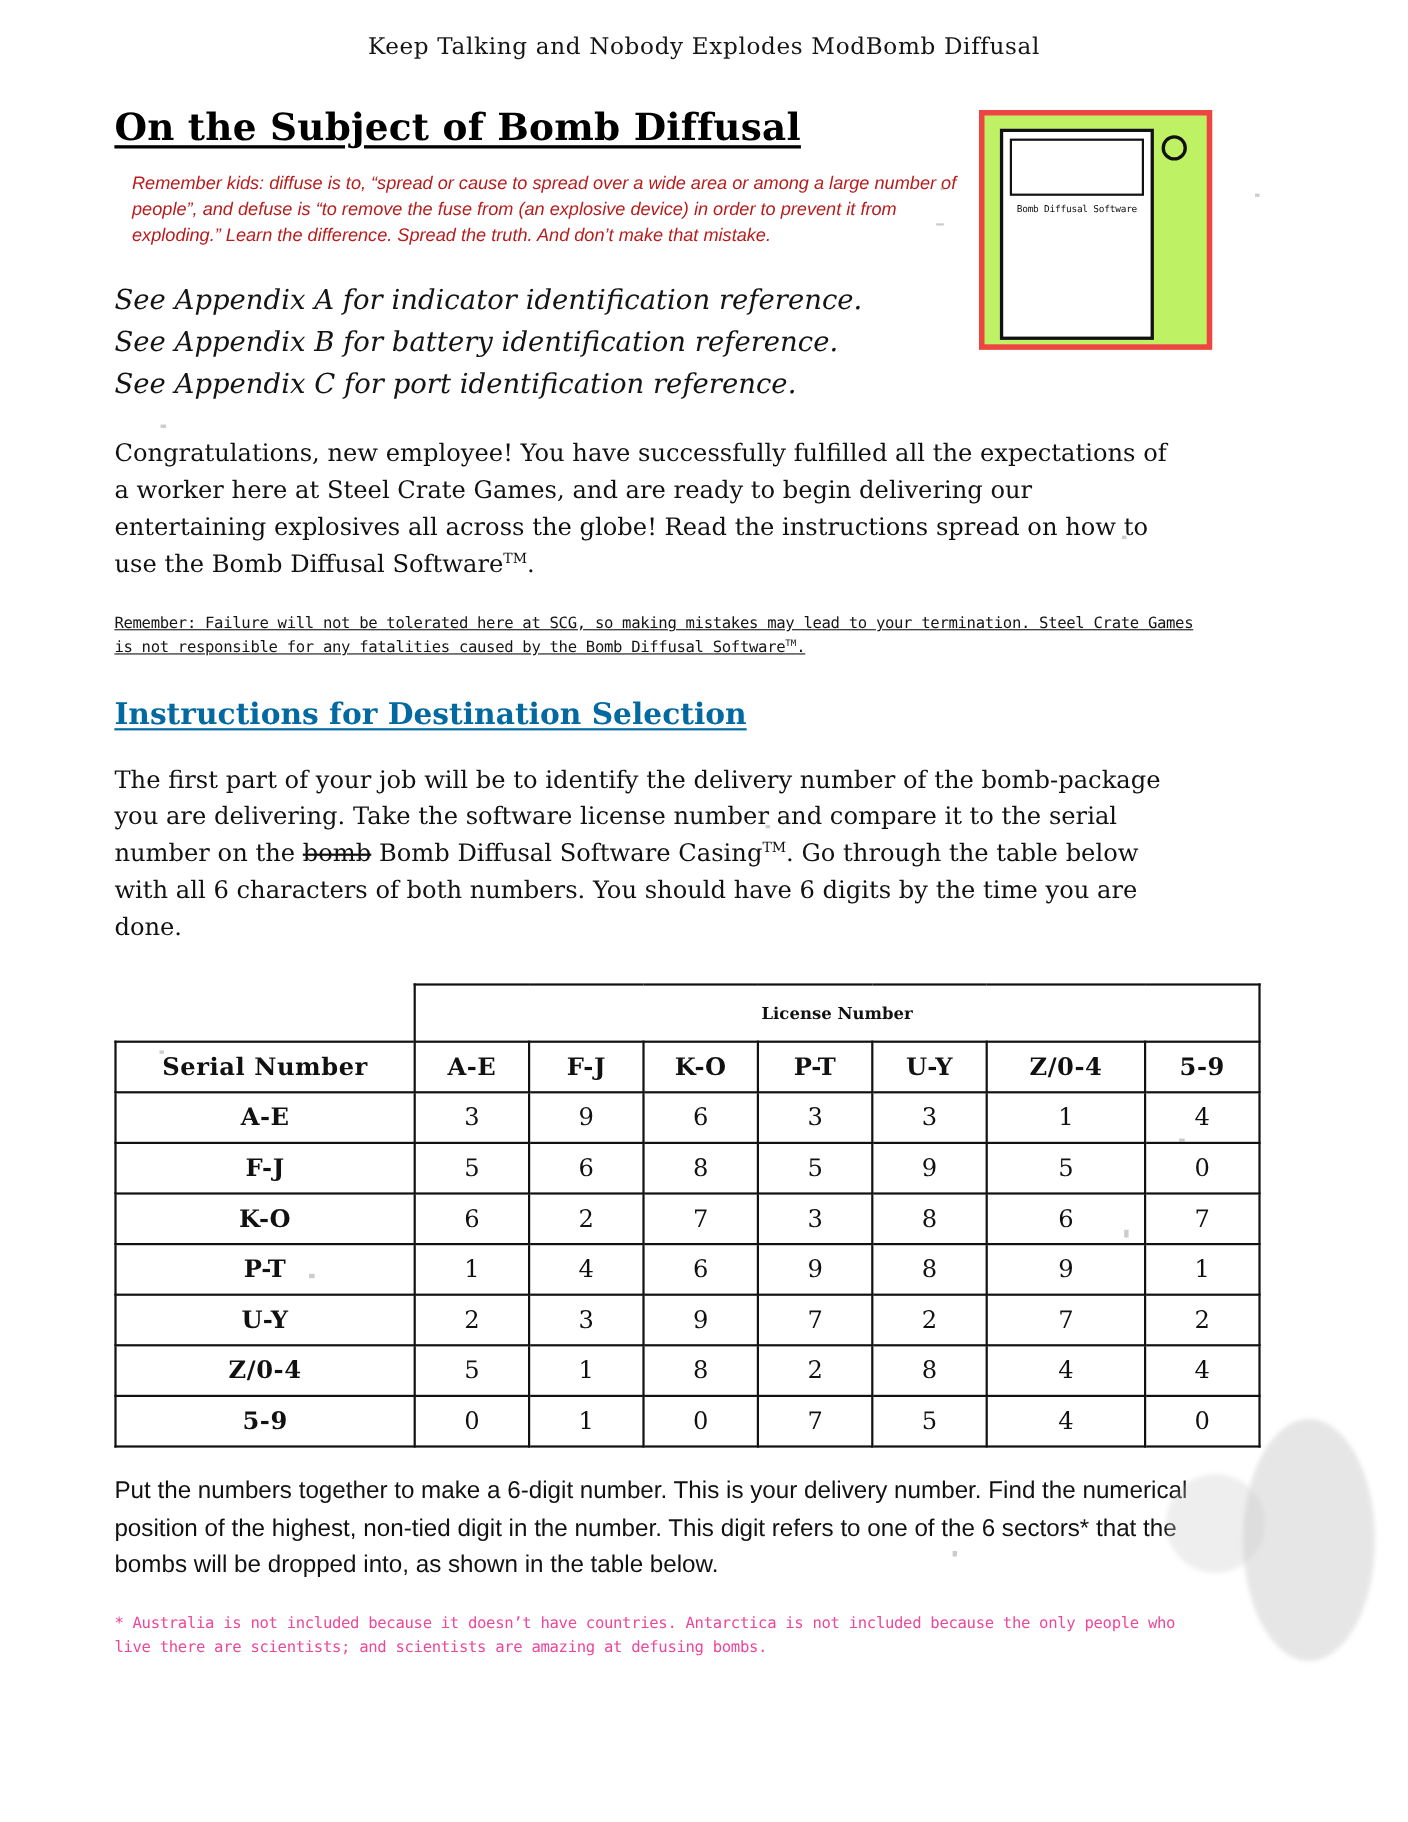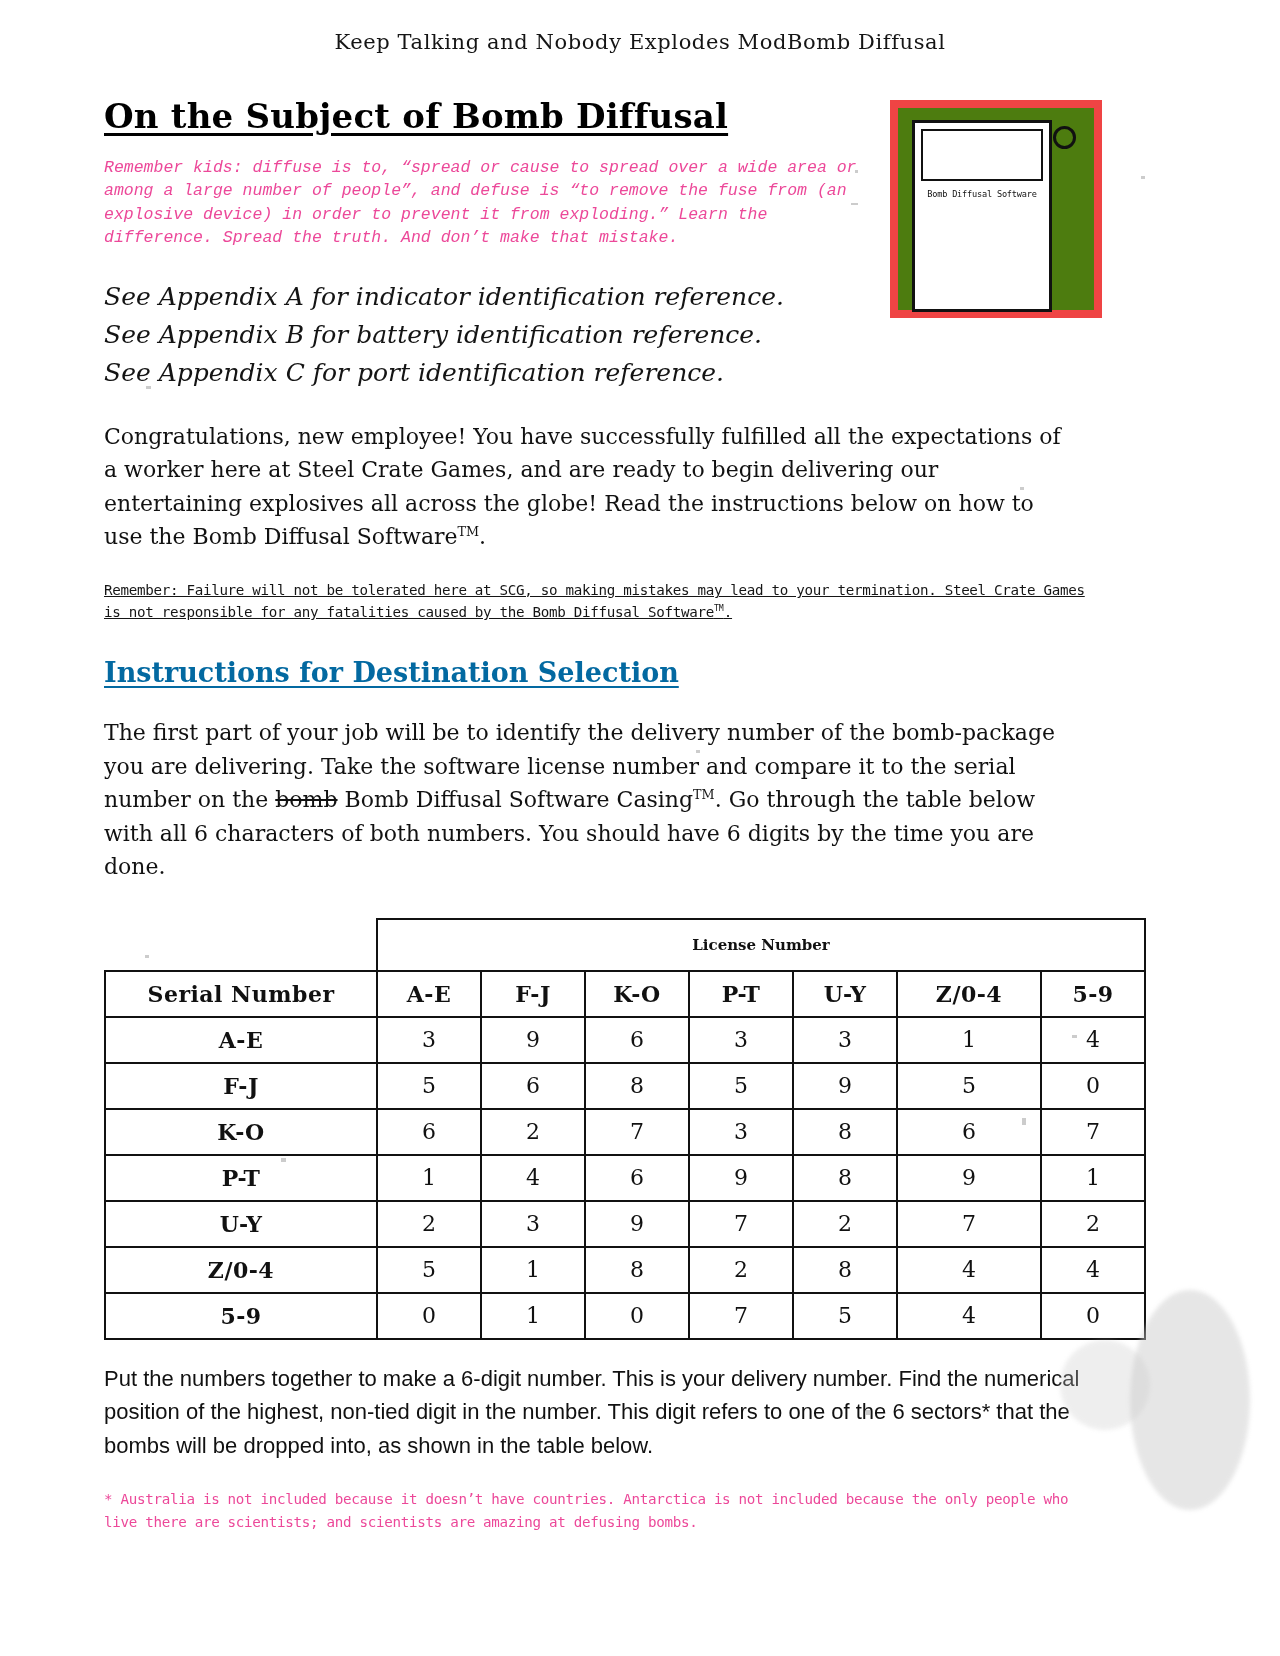--- a/index.html
+++ b/index.html
@@ -56,27 +56,27 @@
     text-underline-offset: 5px;
     color: #000000;
     display: inline-block;
   }
 
   .title-row {
     display: block;
   }
 
   p.lede {
-    margin: 6px 0 0 0;
+    margin: 6px 0 0 16px;
     width: 760px;
-    font-family: Liberation Mono, monospace;
+    font-family: Liberation Sans, sans-serif;
     font-style: italic;
     font-size: 16.5px;
     line-height: 1.42;
-    color: #ec4899;
+    color: #b91c1c;
   }
 
   .appendix-block {
     margin-top: 28px;
     font-family: "DejaVu Serif", serif;
     font-style: italic;
     font-size: 25px;
     line-height: 1.52;
     color: #141414;
   }
@@ -121,22 +121,22 @@
     letter-spacing: 0;
   }
 
   
   .casing-figure {
     position: absolute;
     top: 100px;
     left: 890px;
     width: 212px;
     height: 218px;
-    border: 8px solid #ef4444;
-    background: #4d7c0f;
+    border: 5px solid #ef4444;
+    background: #bef264;
     box-sizing: border-box;
     text-decoration: underline;
   }
   .casing-inner {
     position: absolute;
     top: 12px;
     left: 14px;
     width: 140px;
     height: 192px;
     border: 3px solid #111111;
@@ -279,21 +279,21 @@
     </div>
 
     <p class="lede">Remember kids: diffuse is to, “spread or cause to spread over a wide area or among a large number of people”, and defuse is “to remove the fuse from (an explosive device) in order to prevent it from exploding.” Learn the difference. Spread the truth. And don’t make that mistake.</p>
 
     <div class="appendix-block">
       <div>See Appendix A for indicator identification reference.</div>
       <div>See Appendix B for battery identification reference.</div>
       <div>See Appendix C for port identification reference.</div>
     </div>
 
-    <p class="body-copy"><span>Congratulations, new employee! You have successfully fulfilled all the expectations of a worker here at Steel Crate Games, and are ready to begin delivering our entertaining explosives all across the globe! Read the instructions below on how to use the Bomb Diffusal Software</span><sup class="tm">TM</sup><span>.</span></p>
+    <p class="body-copy"><span>Congratulations, new employee! You have successfully fulfilled all the expectations of a worker here at Steel Crate Games, and are ready to begin delivering our entertaining explosives all across the globe! Read the instructions spread on how to use the Bomb Diffusal Software</span><sup class="tm">TM</sup><span>.</span></p>
 
     <p class="fineprint"><span>Remember: Failure will not be tolerated here at SCG, so making mistakes may lead to your termination. Steel Crate Games is not responsible for any fatalities caused by the Bomb Diffusal Software</span><sup class="tm">TM</sup><span>.</span></p>
 
     <h2 class="section-title">Instructions for Destination Selection</h2>
 
     <p class="body-copy"><span>The first part of your job will be to identify the delivery number of the bomb-package you are delivering. Take the software license number and compare it to the serial number on the </span><span class="strike">bomb</span><span> Bomb Diffusal Software Casing</span><sup class="tm">TM</sup><span>. Go through the table below with all 6 characters of both numbers. You should have 6 digits by the time you are done.</span></p>
 
     <table class="kt-table">
       <colgroup>
         <col class="col-serial">

